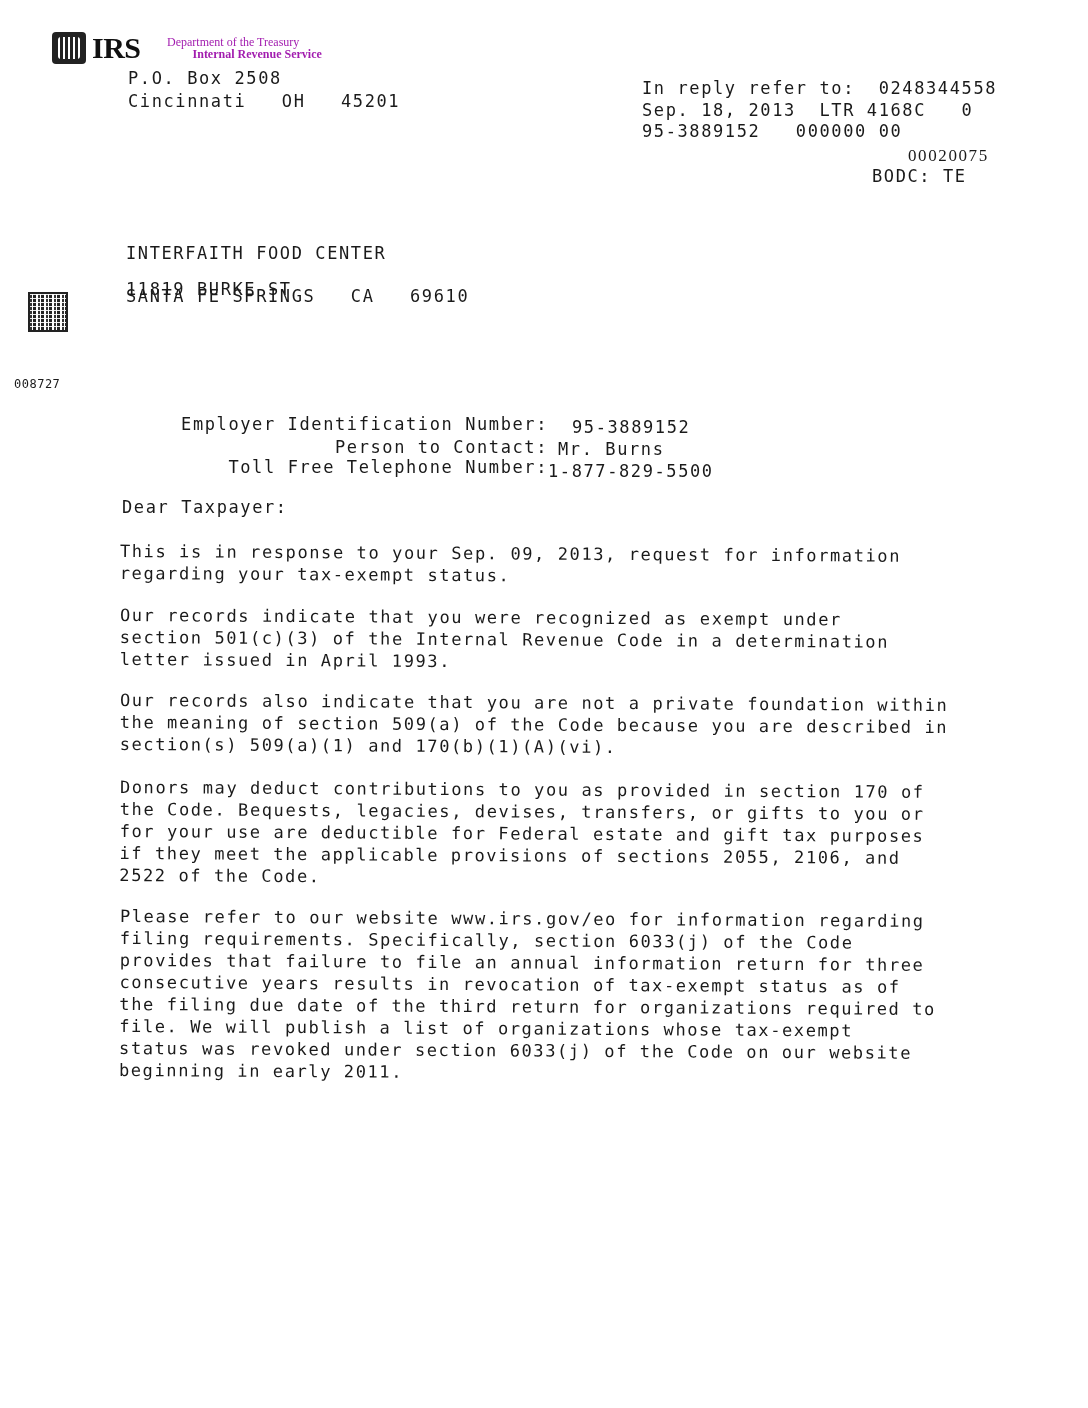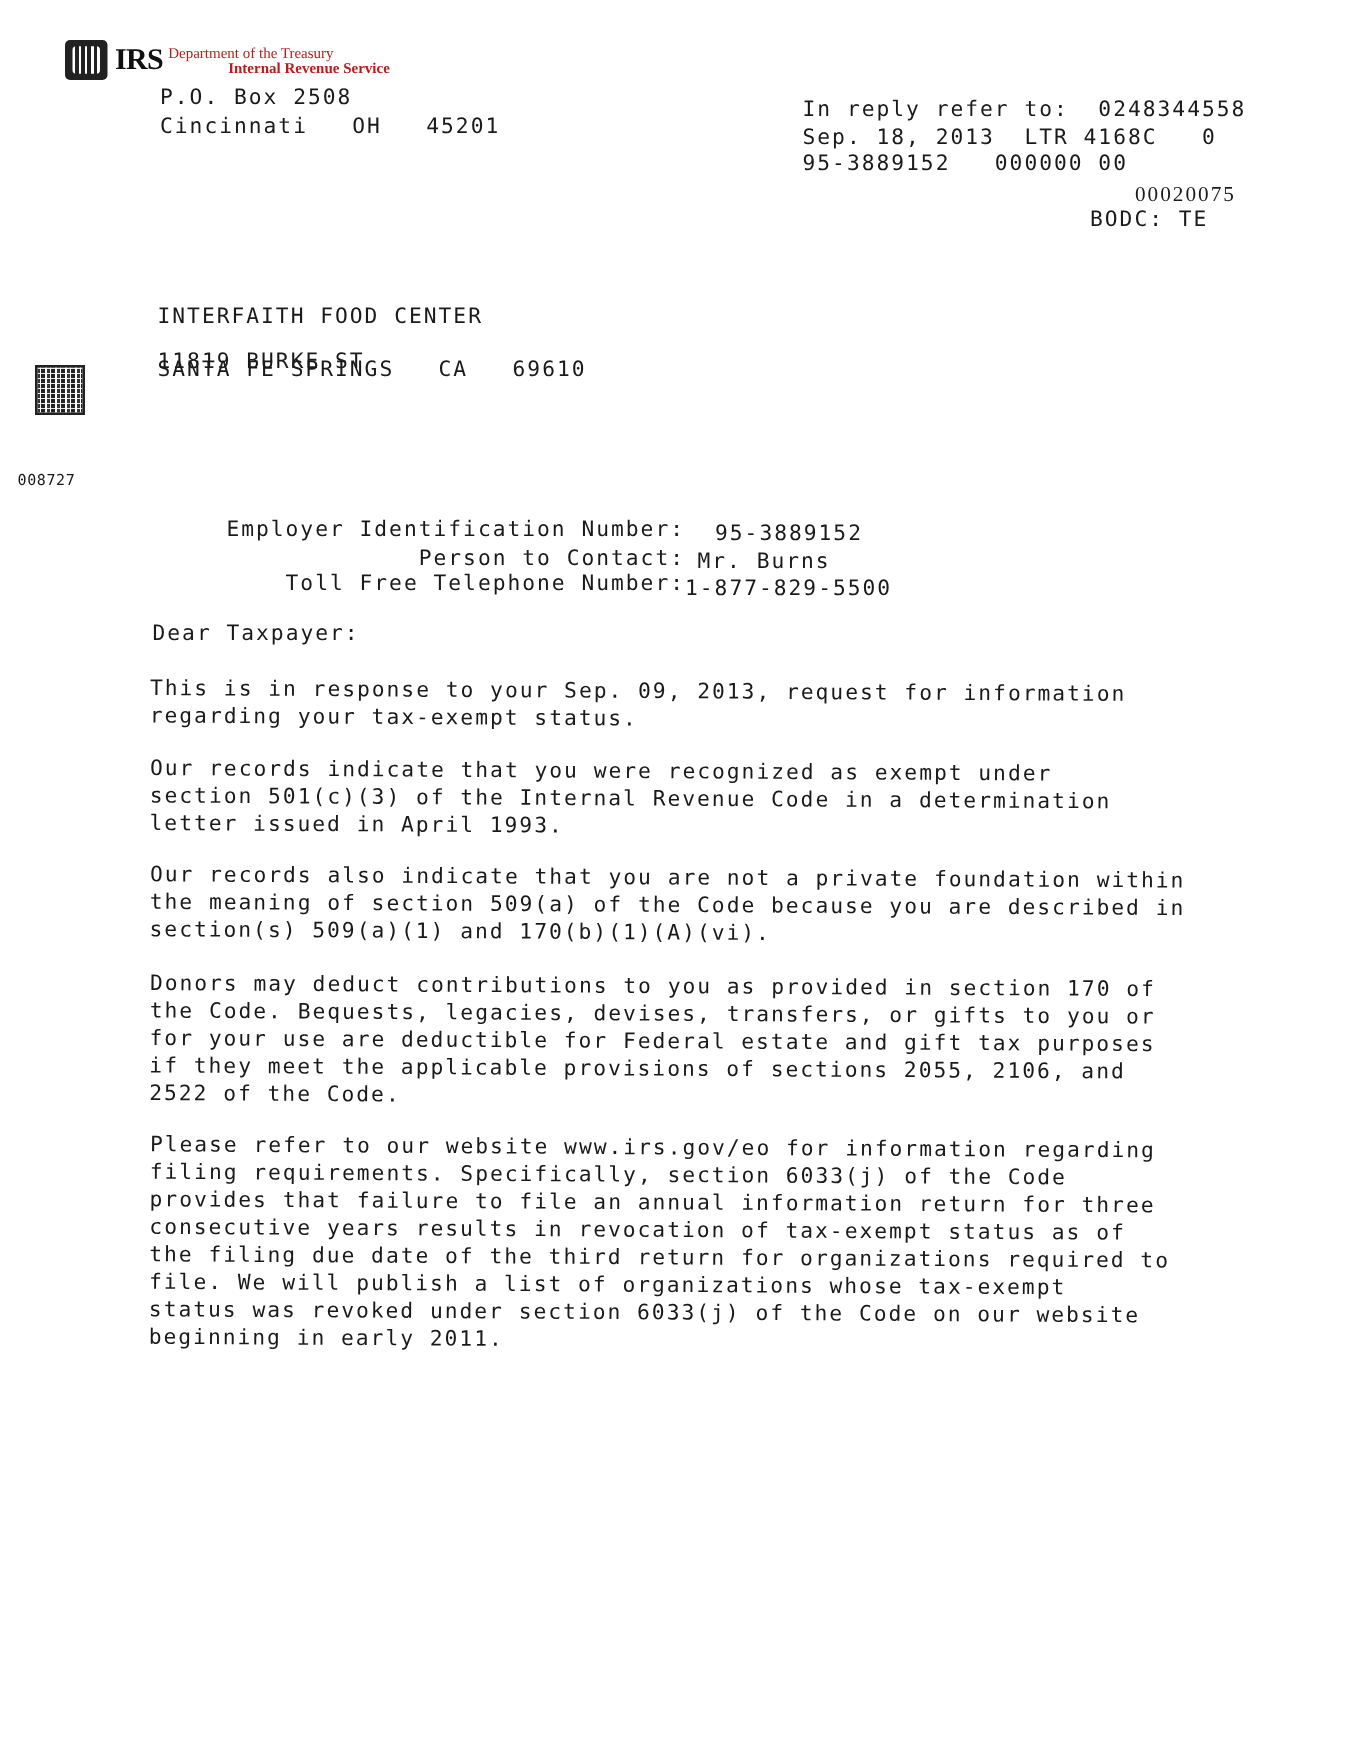--- a/index.html
+++ b/index.html
@@ -14,22 +14,22 @@
   
   .logo { left: 52px; top: 32px; display: flex; align-items: center; }
   .eagle {
     width: 34px; height: 32px; background: #222; border-radius: 4px; position: relative;
   }
   .eagle::before {
     content: ""; position: absolute; left: 6px; top: 5px; width: 22px; height: 22px;
     background: repeating-linear-gradient(90deg, #fff 0 2px, #222 2px 5px);
     border-radius: 3px;
   }
-  .irs-text { font-family: "Liberation Serif", "DejaVu Serif", serif; font-weight: bold; font-size: 24px; margin-left: 6px; line-height: 30px; color: #111; letter-spacing: -0.5px; }
-  .dept { font-family: "Liberation Serif", "DejaVu Serif", serif; font-size: 12px; line-height: 12px; margin-left: 4px; color: #b91c1c; }
+  .irs-text { font-family: "Liberation Serif", "DejaVu Serif", serif; font-weight: bold; font-size: 30px; margin-left: 6px; line-height: 30px; color: #111; letter-spacing: -0.5px; }
+  .dept { font-family: "Liberation Serif", "DejaVu Serif", serif; font-size: 12px; line-height: 12px; margin-left: 4px; color: #a21caf; text-align: center; }
   .dept .l2 { font-weight: bold; margin-left: 48px; }
 
   .qr {
     left: 28px; top: 292px; width: 40px; height: 40px;
     background:
       repeating-linear-gradient(0deg, transparent 0 3px, rgba(255,255,255,0.9) 3px 4px),
       repeating-linear-gradient(90deg, #333 0 2px, #fff 2px 3px, #222 3px 6px, #fff 6px 8px);
     border: 2px solid #222;
     box-sizing: border-box;
   }

